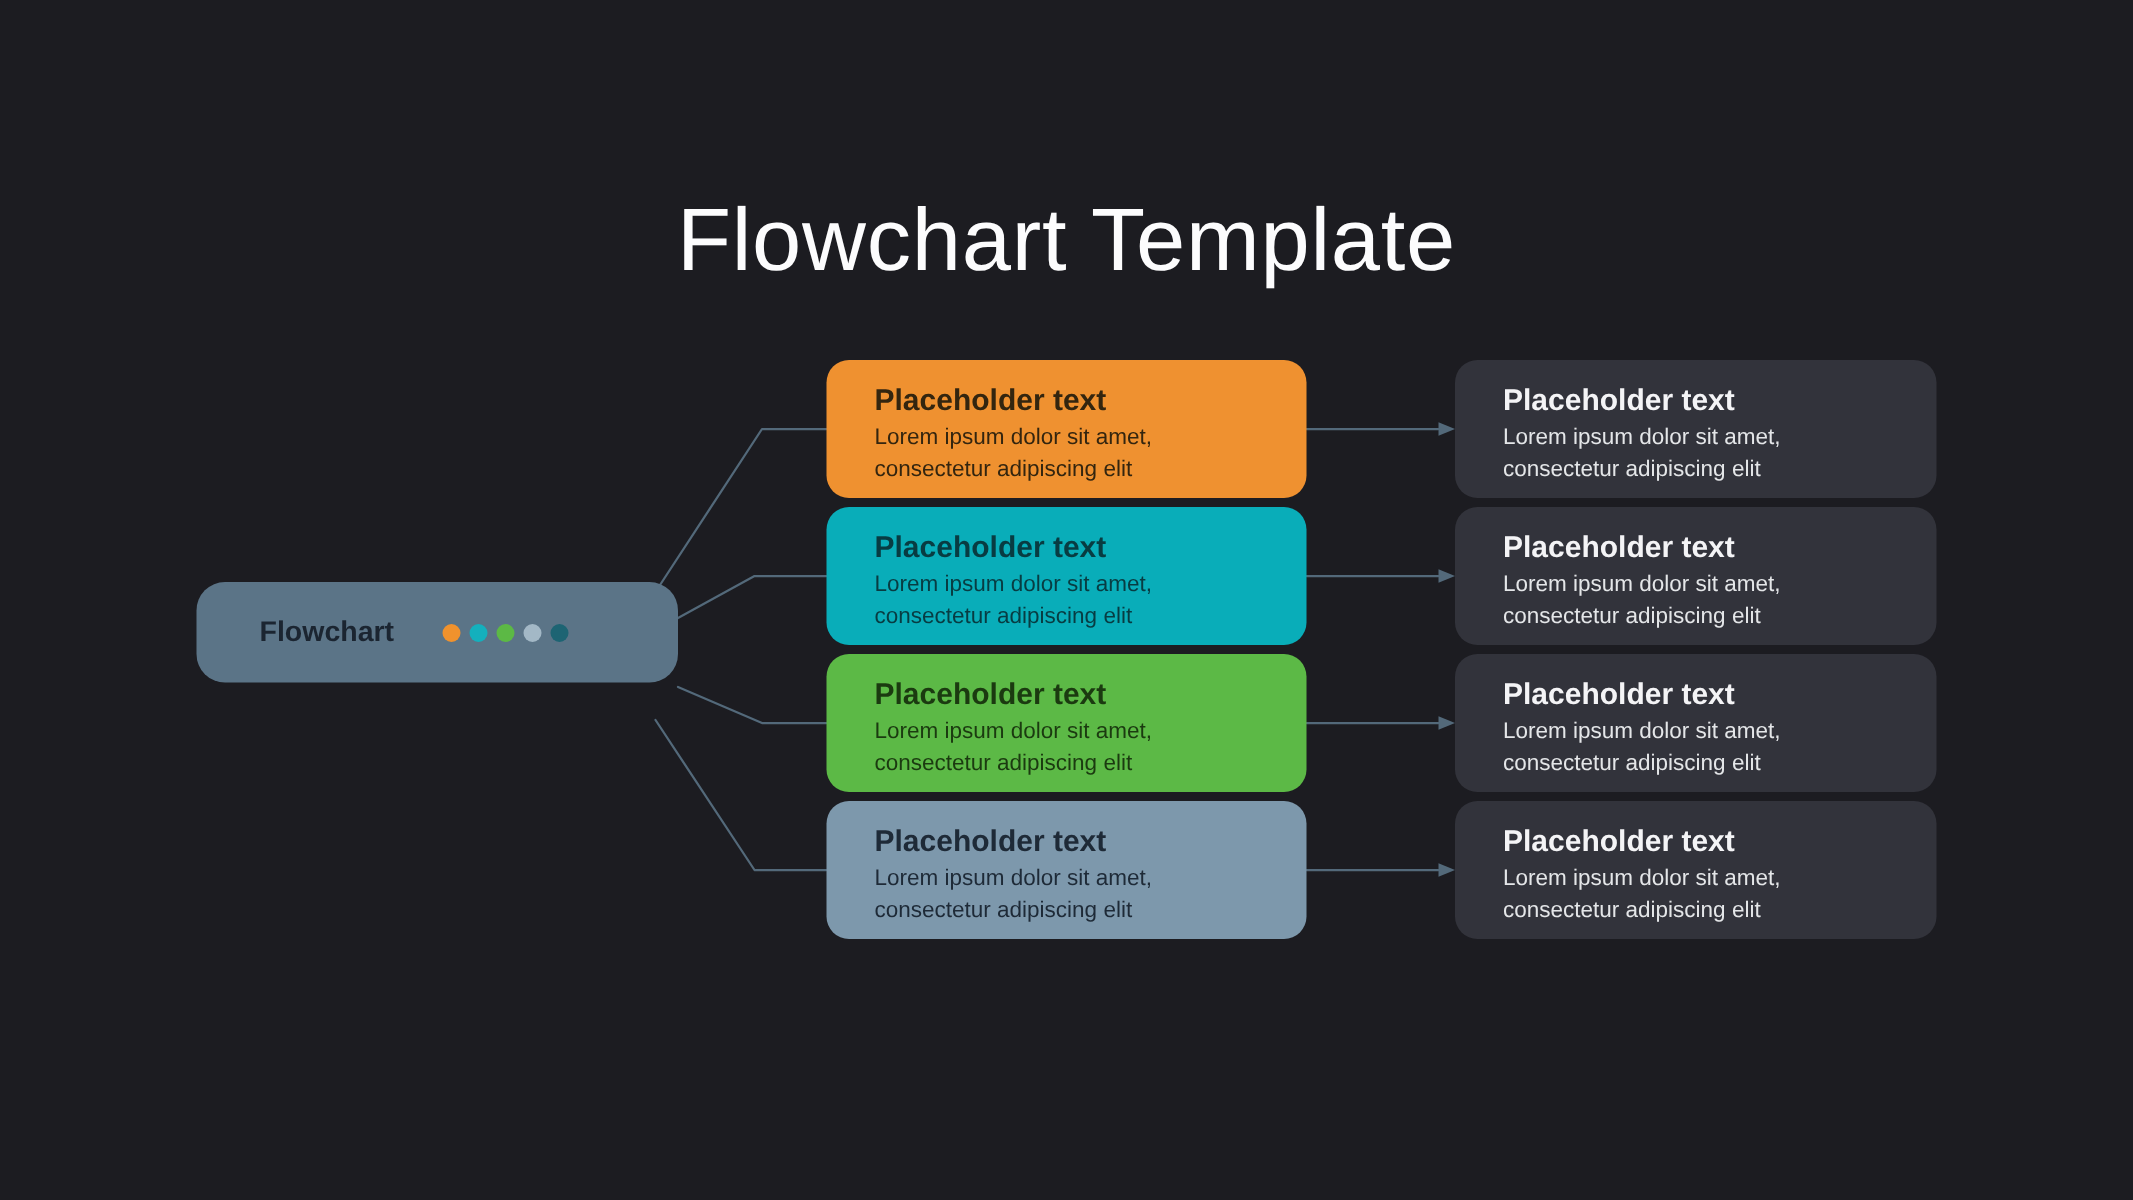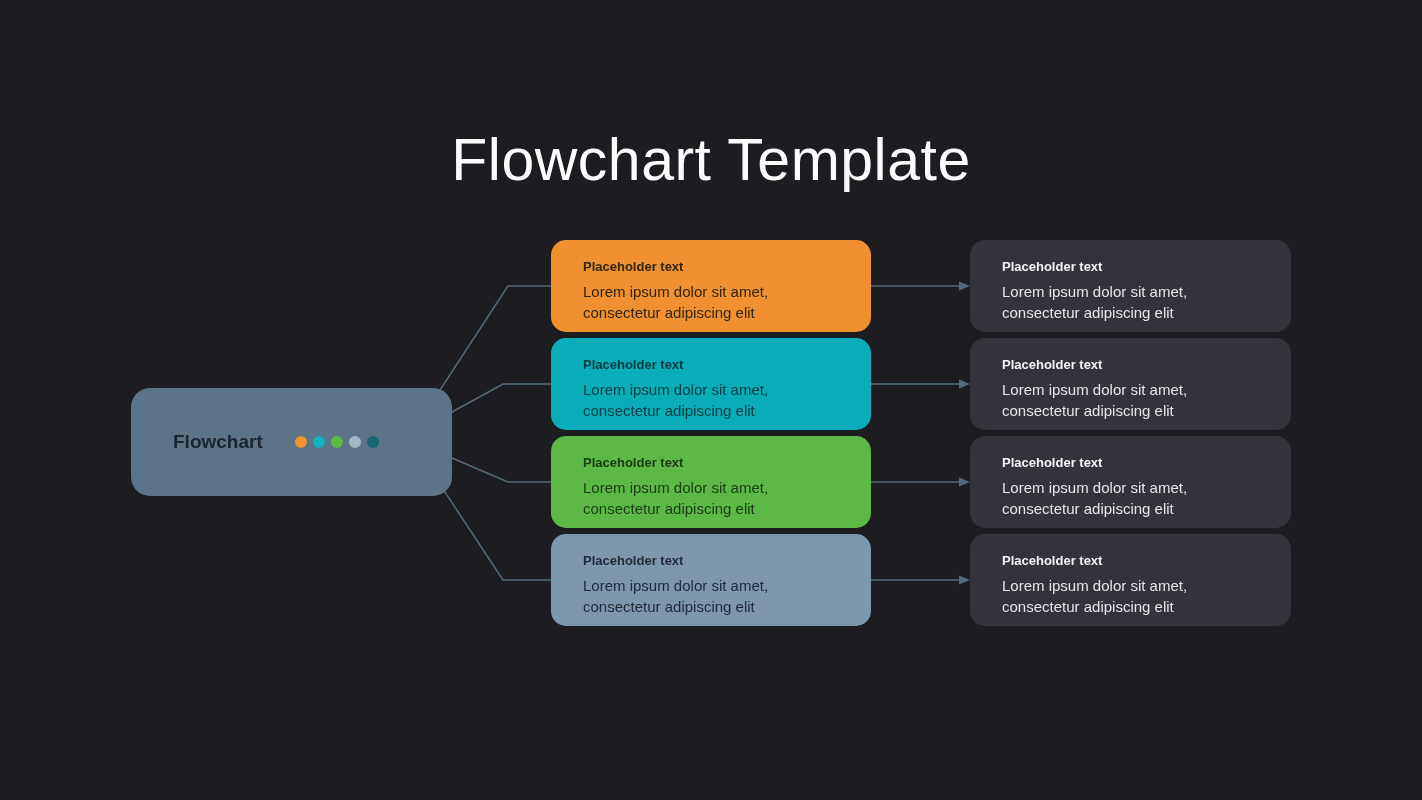--- a/index.html
+++ b/index.html
@@ -49,21 +49,21 @@
     stroke-linejoin: round;
     stroke-linecap: round;
   }
   .connectors polygon { fill: var(--connector); stroke: none; }
   .node {
     position: absolute;
     border-radius: 15px;
   }
   .root-node {
     left: 131px; top: 388px;
-    width: 321px; height: 108px;
+    width: 321px; height: 67px;
     border-radius: 19px;
     background: var(--root_bg);
   }
   .root-label {
     position: absolute;
     left: 42px; top: 50%;
     transform: translateY(-50%);
     font-size: 19px;
     font-weight: 700;
     color: var(--root_label);
@@ -76,21 +76,21 @@
     gap: 6px;
   }
   .dot { width: 12px; height: 12px; border-radius: 50%; }
   .mid-node { left: 551px; width: 320px; height: 92px; padding: 15px 24px 0 32px; }
   .res-node { left: 970px; width: 321px; height: 92px; padding: 15px 24px 0 32px; background: var(--result_bg); }
   .row1 { top: 240px; }
   .row2 { top: 338px; }
   .row3 { top: 436px; }
   .row4 { top: 534px; }
   .node-title {
-    font-size: 13px;
+    font-size: 20px;
     font-weight: 700;
     line-height: 24px;
     margin-bottom: 2px;
   }
   .node-body {
     font-size: 15px;
     line-height: 21px;
   }
   .res-node .node-title { color: var(--result_title); }
   .res-node .node-body { color: var(--result_body); }

